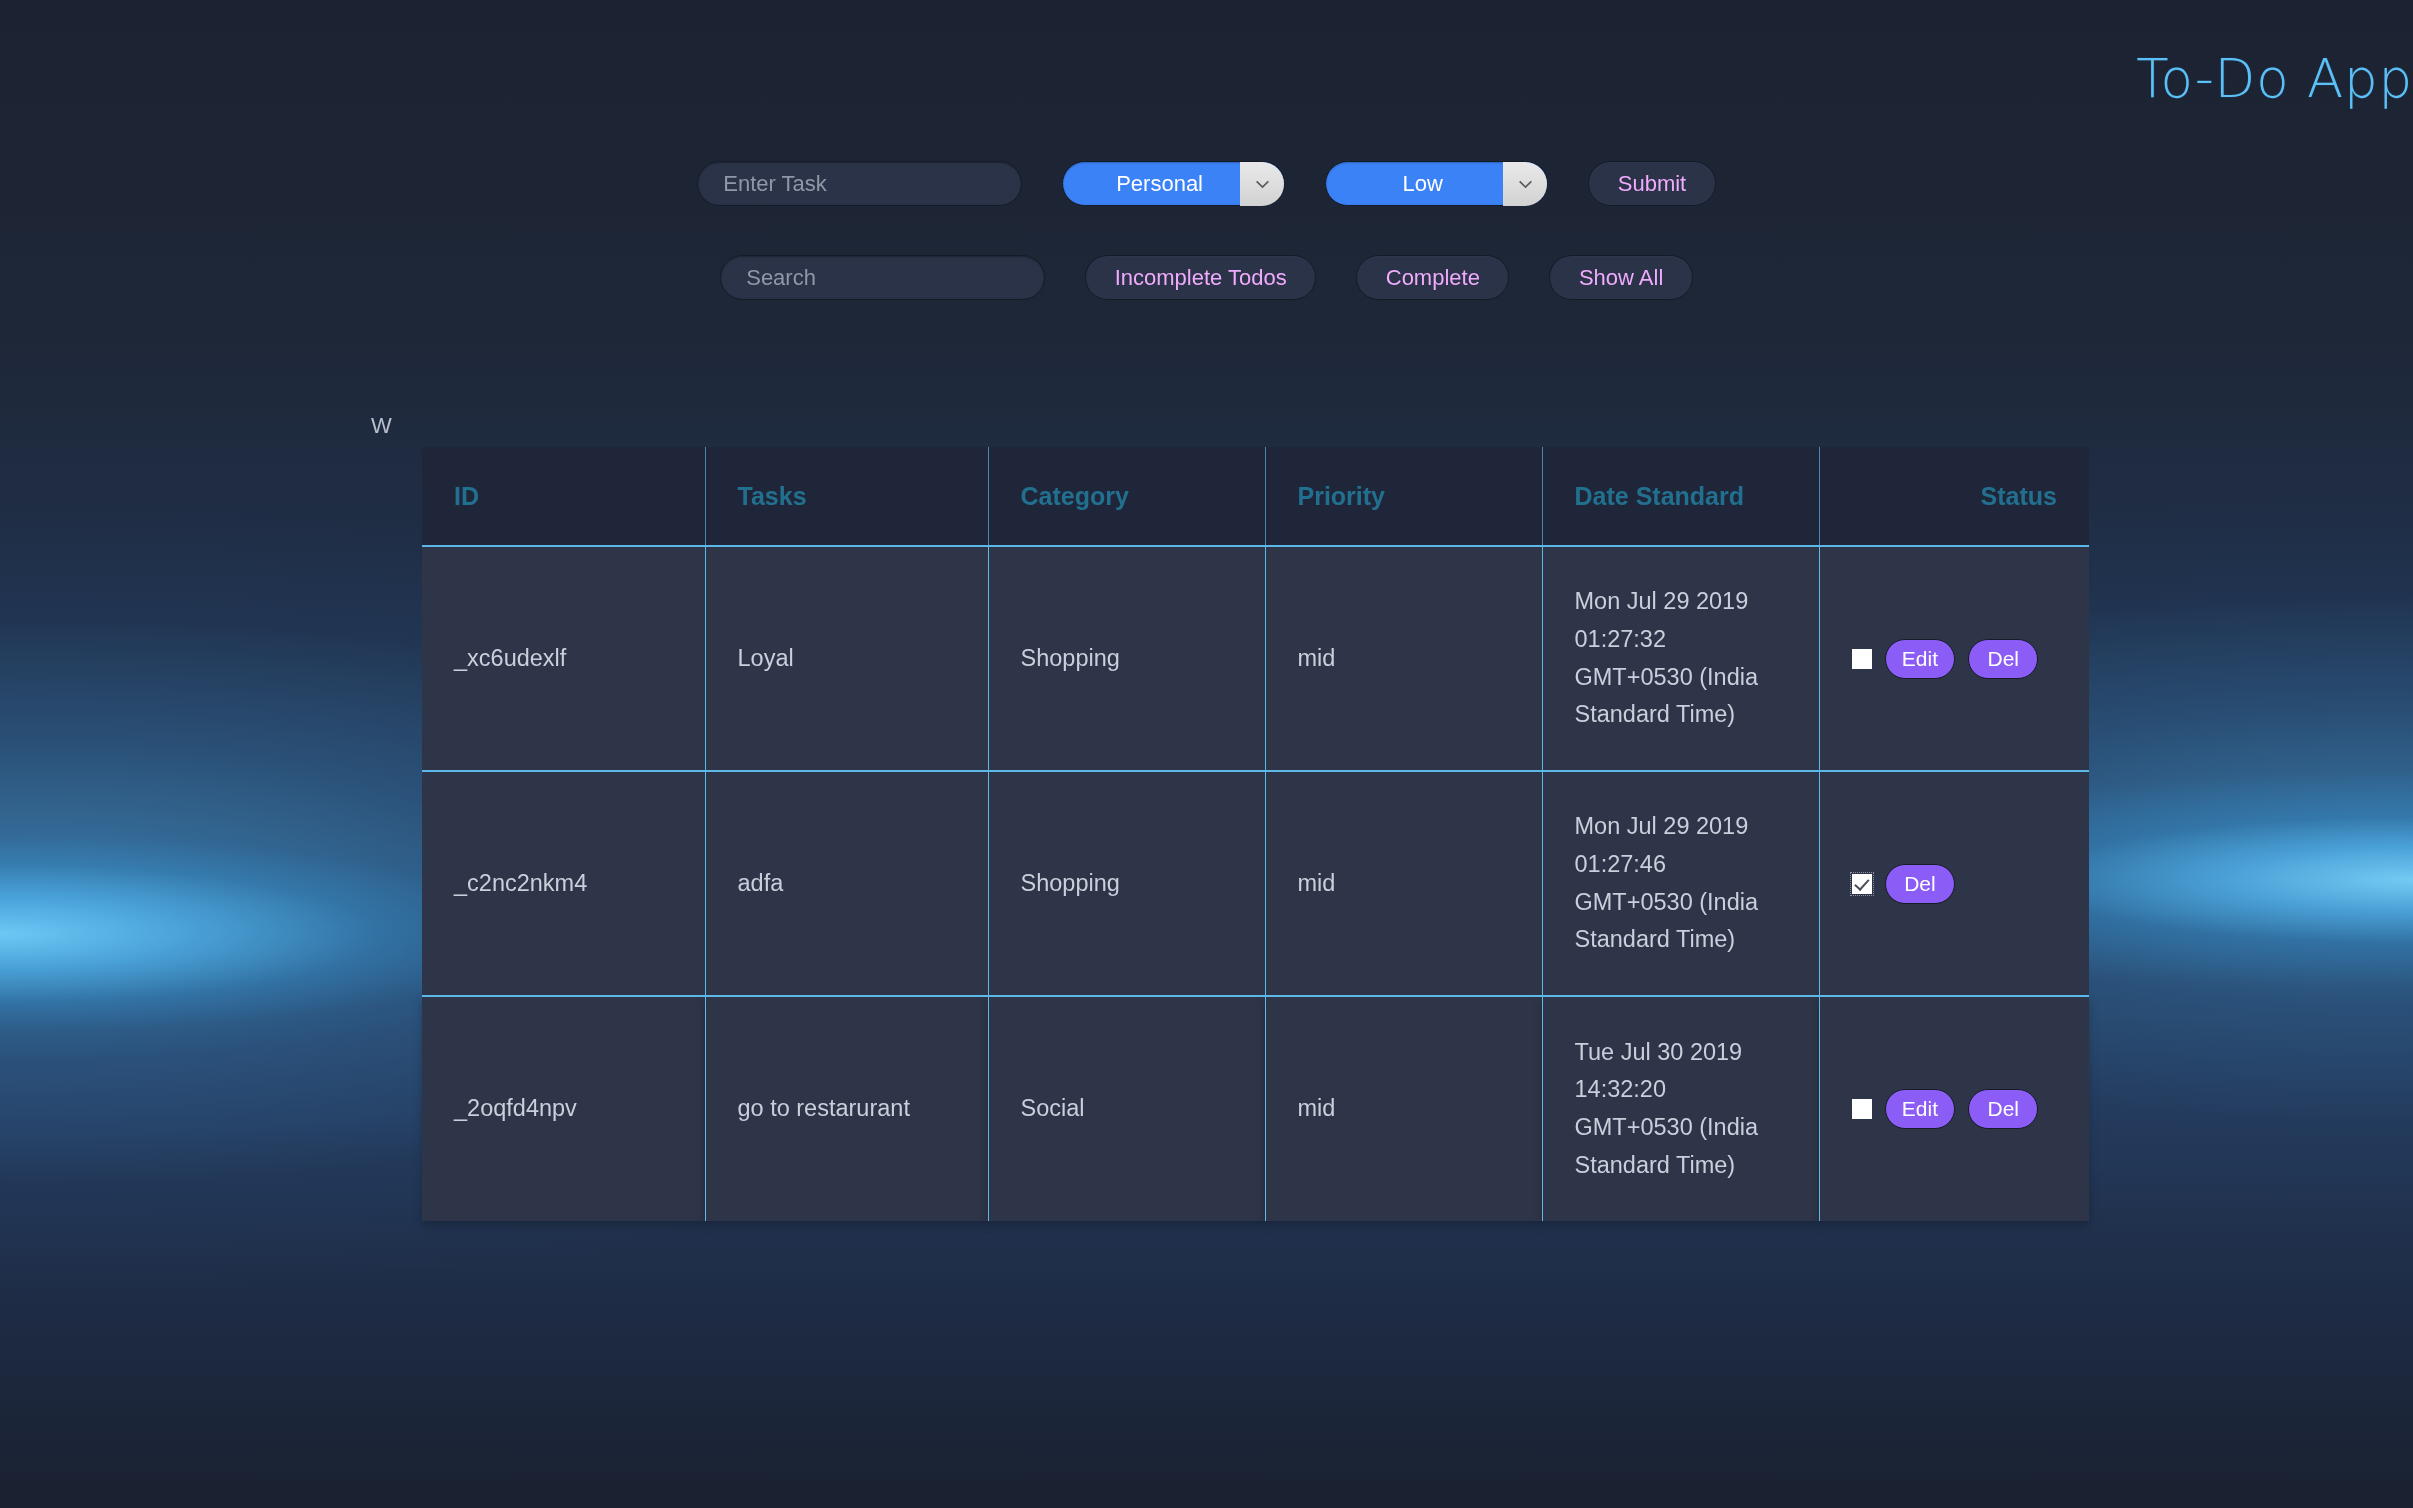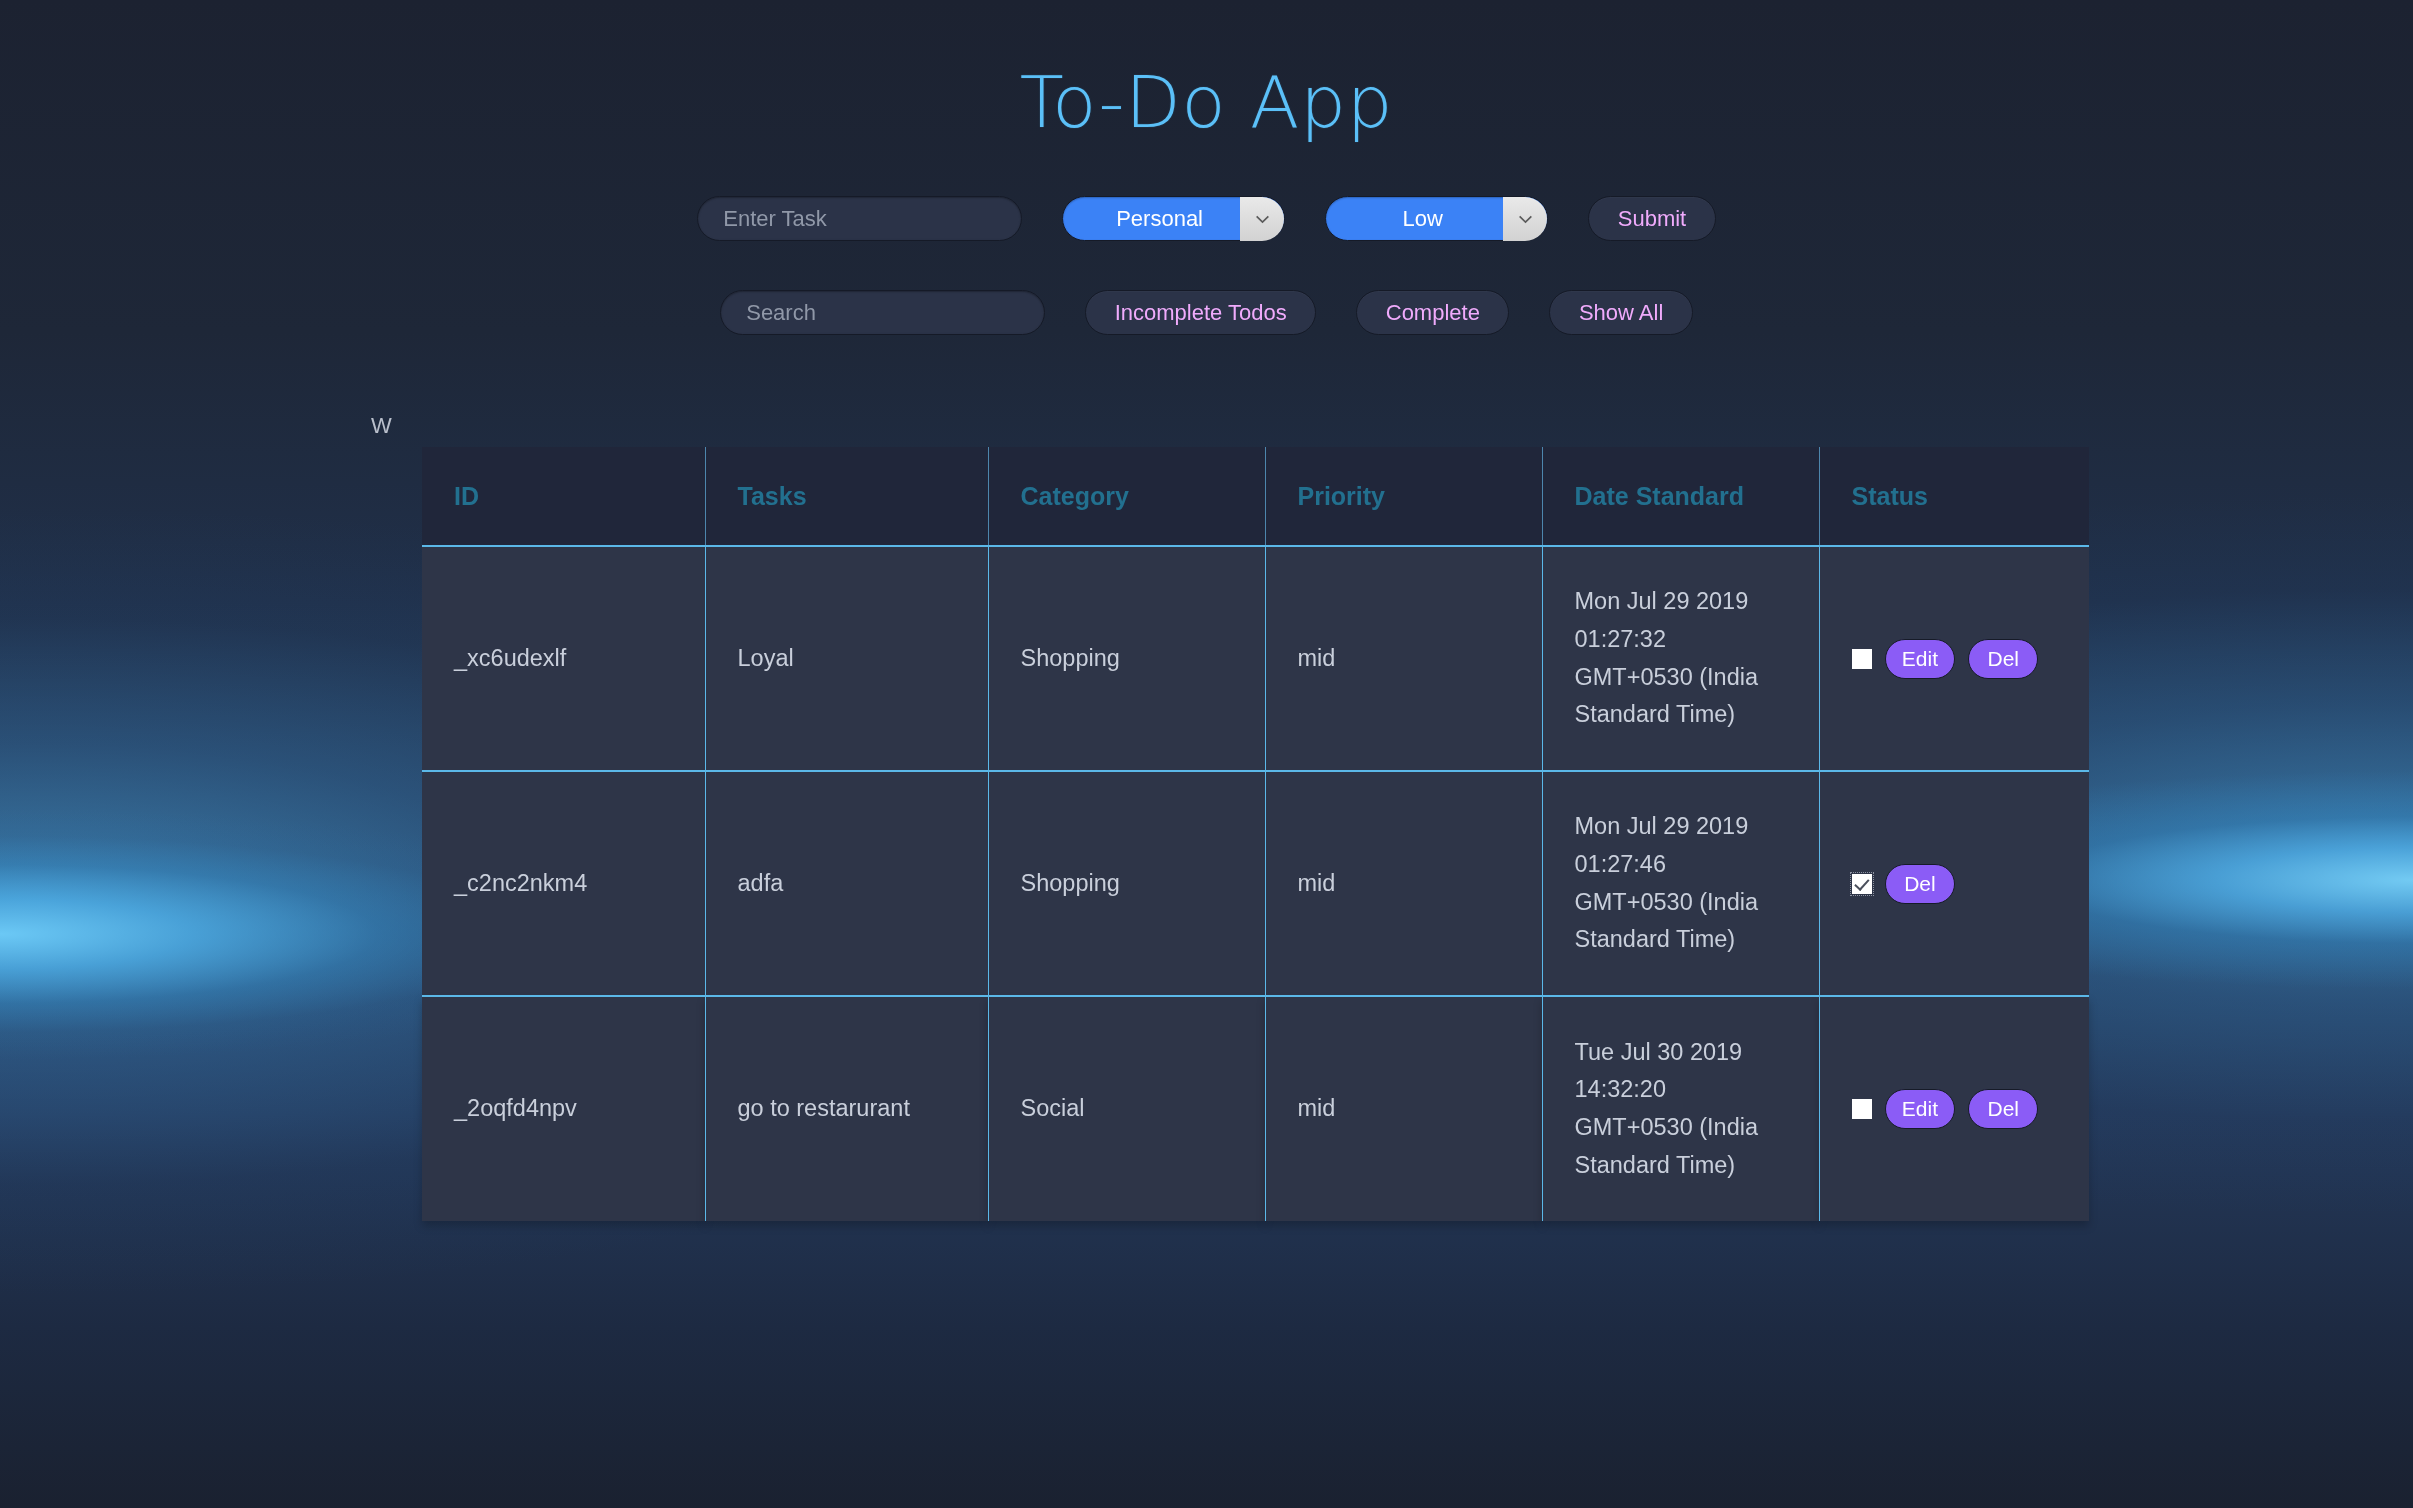--- a/index.html
+++ b/index.html
@@ -60,23 +60,23 @@
   }
 
   #content {
     position: relative;
     width: 2413px;
     height: 1508px;
   }
 
   
   .app-title {
-    text-align: center;
-    padding-top: 60px;
-    font-size: 72px;
+    text-align: right;
+    padding-top: 48px;
+    font-size: 53px;
     font-weight: 300;
     letter-spacing: 0.8px;
     color: #5bc0f8;
     font-family: "DejaVu Sans", "Liberation Sans", sans-serif;
     text-shadow: 0 0 1.7px rgba(91,192,248,0.25);
   }
 
   
   .controls-row {
     display: flex;
@@ -189,21 +189,21 @@
     background: #20263a;
     color: #22708f;
     font-size: 25px;
     font-weight: bold;
     font-family: "Liberation Sans", sans-serif;
     height: 99px;
     padding: 0 32px;
     border-right: 1.7px solid #4d86ad;
     border-bottom: 2.5px solid #5bb8e8;
   }
-  table.todo-table thead th:last-child { border-right: none; }
+  table.todo-table thead th:last-child { border-right: none; text-align: right; }
 
   
   table.todo-table tbody td {
     background: #2e3548;
     color: #c9cfdb;
     font-size: 23.5px;
     font-family: "Liberation Sans", sans-serif;
     height: 225px;
     padding: 0 32px;
     border-right: 1.7px solid #5bb8e8;

